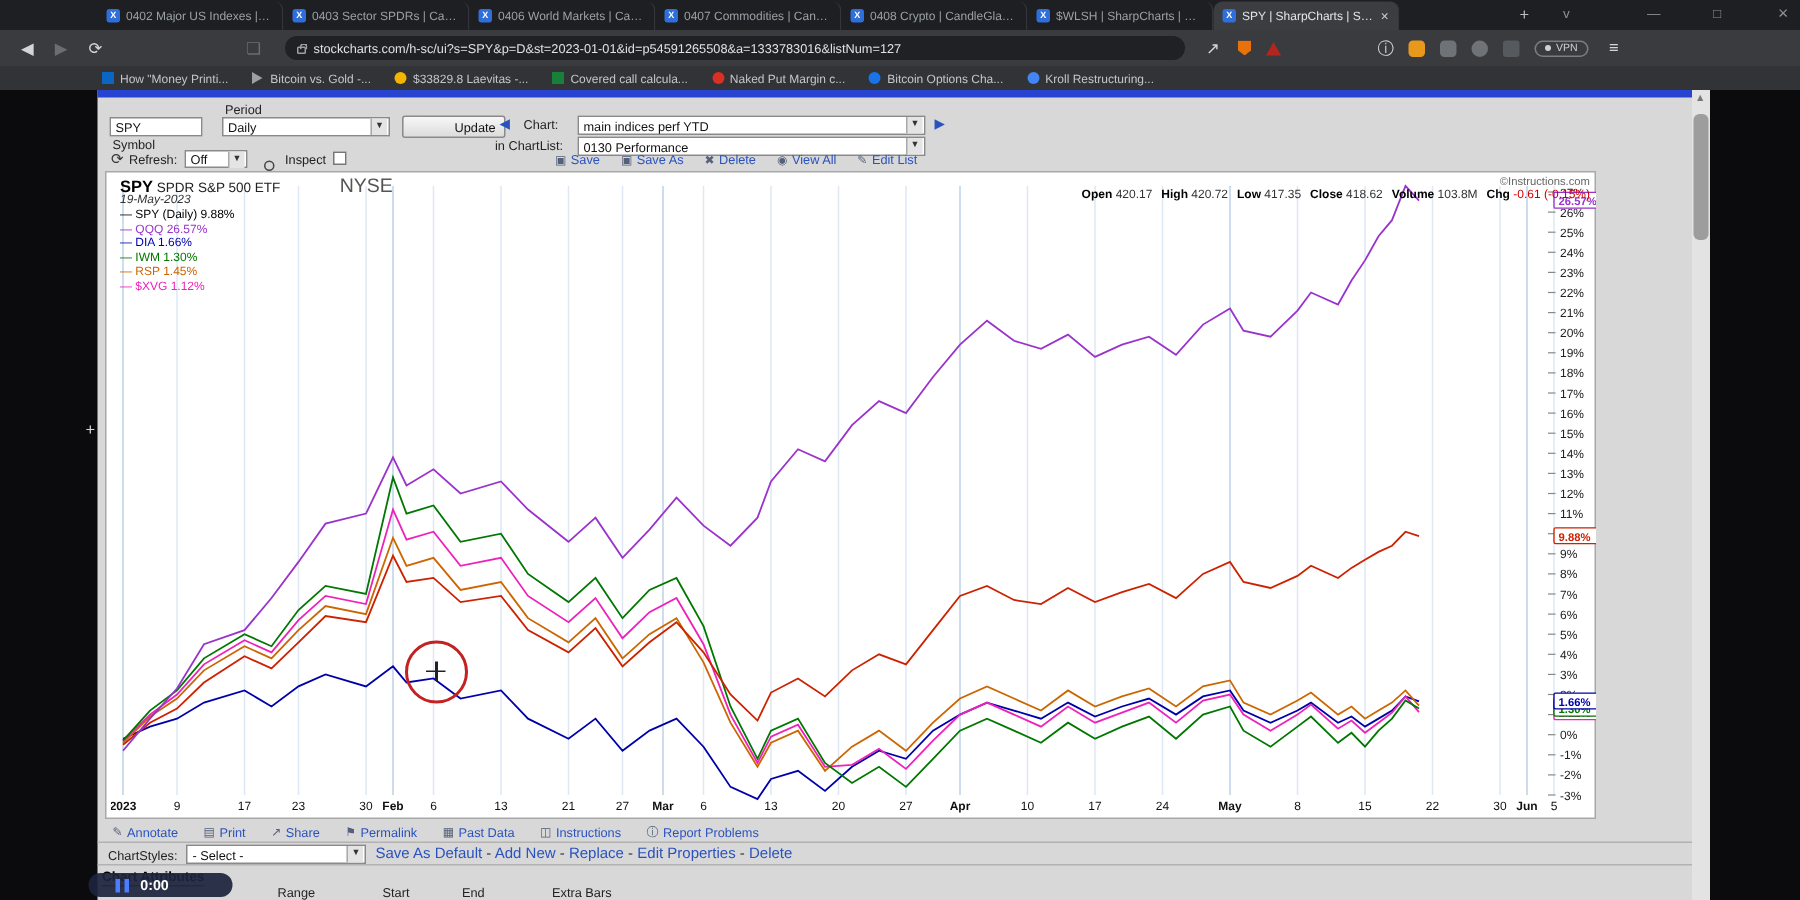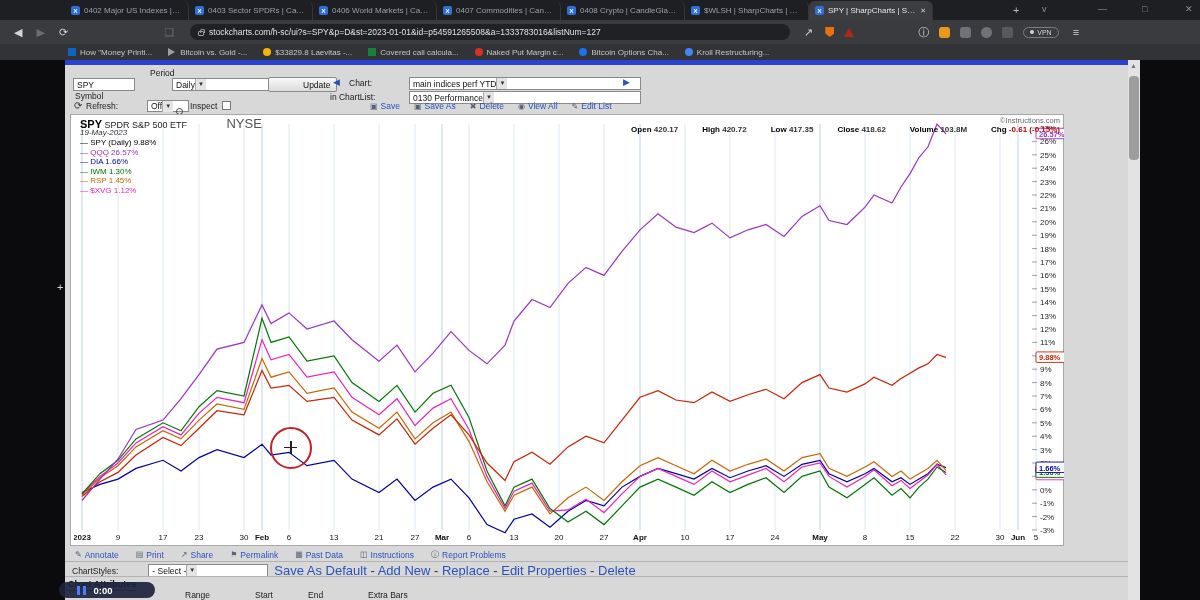--- a/index.html
+++ b/index.html
@@ -39,49 +39,49 @@
   
   #page { left:65px; top:60px; width:1063px; height:540px; background:#d8d8d8; }
   #bluebar { left:65px; top:60px; width:1063px; height:5px; background:#2743cf; }
   #scrollbar { left:1128px; top:60px; width:12px; height:540px; background:#e3e3e3; }
   #scrollthumb { left:1129px; top:76px; width:10px; height:84px; background:#9d9d9d; border-radius:4px; }
   #scrollup { left:1130px; top:62px; color:#777; font-size:7px; }
 
   .lbl { font-size:8.5px; color:#222; }
   .input, .select { background:#fff; border:1px solid #8a8a8a; font-size:8.5px; color:#111; }
   .input { padding:1px 3px; height:13px; font-family:"Liberation Sans", sans-serif; }
-  .select { display:flex; align-items:center; padding:0 1px 0 3px; height:13px;margin-left:24px; }
+  .select { display:flex; align-items:center; justify-content:space-between; padding:0 1px 0 3px; height:13px; }
   .select .arr { font-size:6px; color:#333; background:#e4e4e4; border-left:1px solid #aaa; padding:2px 2px; line-height:7px; }
   .btn { background:linear-gradient(#f7f7f7,#dcdcdc); border:1px solid #8a8a8a; border-radius:2px; font-size:8.5px; color:#111; height:15px; padding:0 6px; }
   .bluelink { color:#2a52be; font-size:8.5px; text-decoration:none; display:flex; align-items:center; gap:3px; white-space:nowrap; }
   .miniglyph { font-size:8px; color:#55617a; }
   .blue-arrow { color:#2a52be; font-size:9px; }
   .checkbox { width:9px; height:9px; background:#fff; border:1px solid #777; display:inline-block; }
   .lens { width:7px; height:7px; border:1.4px solid #444; border-radius:50%; position:relative; display:inline-block; }
   .lens:after { content:""; position:absolute; width:4px; height:1.4px; background:#444; transform:rotate(45deg); left:5px; top:7px; }
 
   #chartbox { left:70px; top:114px; width:994px; height:432px; background:#fff; border:1px solid #a8a8a8; }
   #chart-title { left:80px; top:116px; font-size:9px; color:#222; }
   #chart-title b { font-size:11px; color:#000; }
   #chart-title .exch { font-size:13px; color:#555;margin-left:37px; }
   #chart-date { left:80px; top:128px; font-size:8px; color:#333;font-style:italic; }
   #legend { left:80px; top:138px; font-size:8px; line-height:9.5px; }
   #copyright { top:116px; font-size:7.5px; color:#666; right:140px; }
-  #ohlc { top:125px; right:140px; font-size:8px; color:#333; display:flex; gap:24px;font-weight:bold; }
+  #ohlc { top:125px; right:140px; font-size:8px; color:#333; display:flex; gap:6px; }
   #ohlc b { color:#000; }
   #chart-svg { left:74px; top:120px; }
 
   #redcircle { left:270px; top:427px; width:42px; height:42px; border:2.5px solid #c22222; border-radius:50%; background:transparent; }
   .crossv { left:290px; top:441px; width:1.6px; height:13px; background:#222; }
   .crossh { left:284px; top:446.5px; width:13px; height:1.6px; background:#222; }
 
   #toolbar { left:75px; top:549px; display:flex; gap:17px; }
   .hline { height:1px; background:#b2b2b2; left:65px; width:1063px; }
   #stylesrow { left:72px; top:563px; display:flex; align-items:center; gap:6px; }
-  #styleslinks { font-size:13px; color:#333; }
+  #styleslinks { font-size:10px; color:#333; }
   #styleslinks a { color:#2a52be; text-decoration:none; }
   #attr-title { left:68px; top:579px; font-size:9px; font-weight:bold; color:#000; border-bottom:1px solid #666; padding-bottom:1px; }
   .attr-col { top:590px; font-size:8.5px; color:#222; }
 
   #player { left:59px; top:582px; width:96px; height:16px; background:rgba(28,36,60,0.93); border-radius:9px; display:flex; align-items:center; padding-left:18px; gap:8px; }
   .pausebars { display:flex; gap:2.5px; }
   .pausebars i { width:3px; height:9px; background:#4a7dff; display:block; }
   #ptime { color:#fff; font-size:9.5px; font-weight:bold; }
 
   #edgeplus { left:57px; top:281px; color:#d8d8d8; font-size:11px; }

